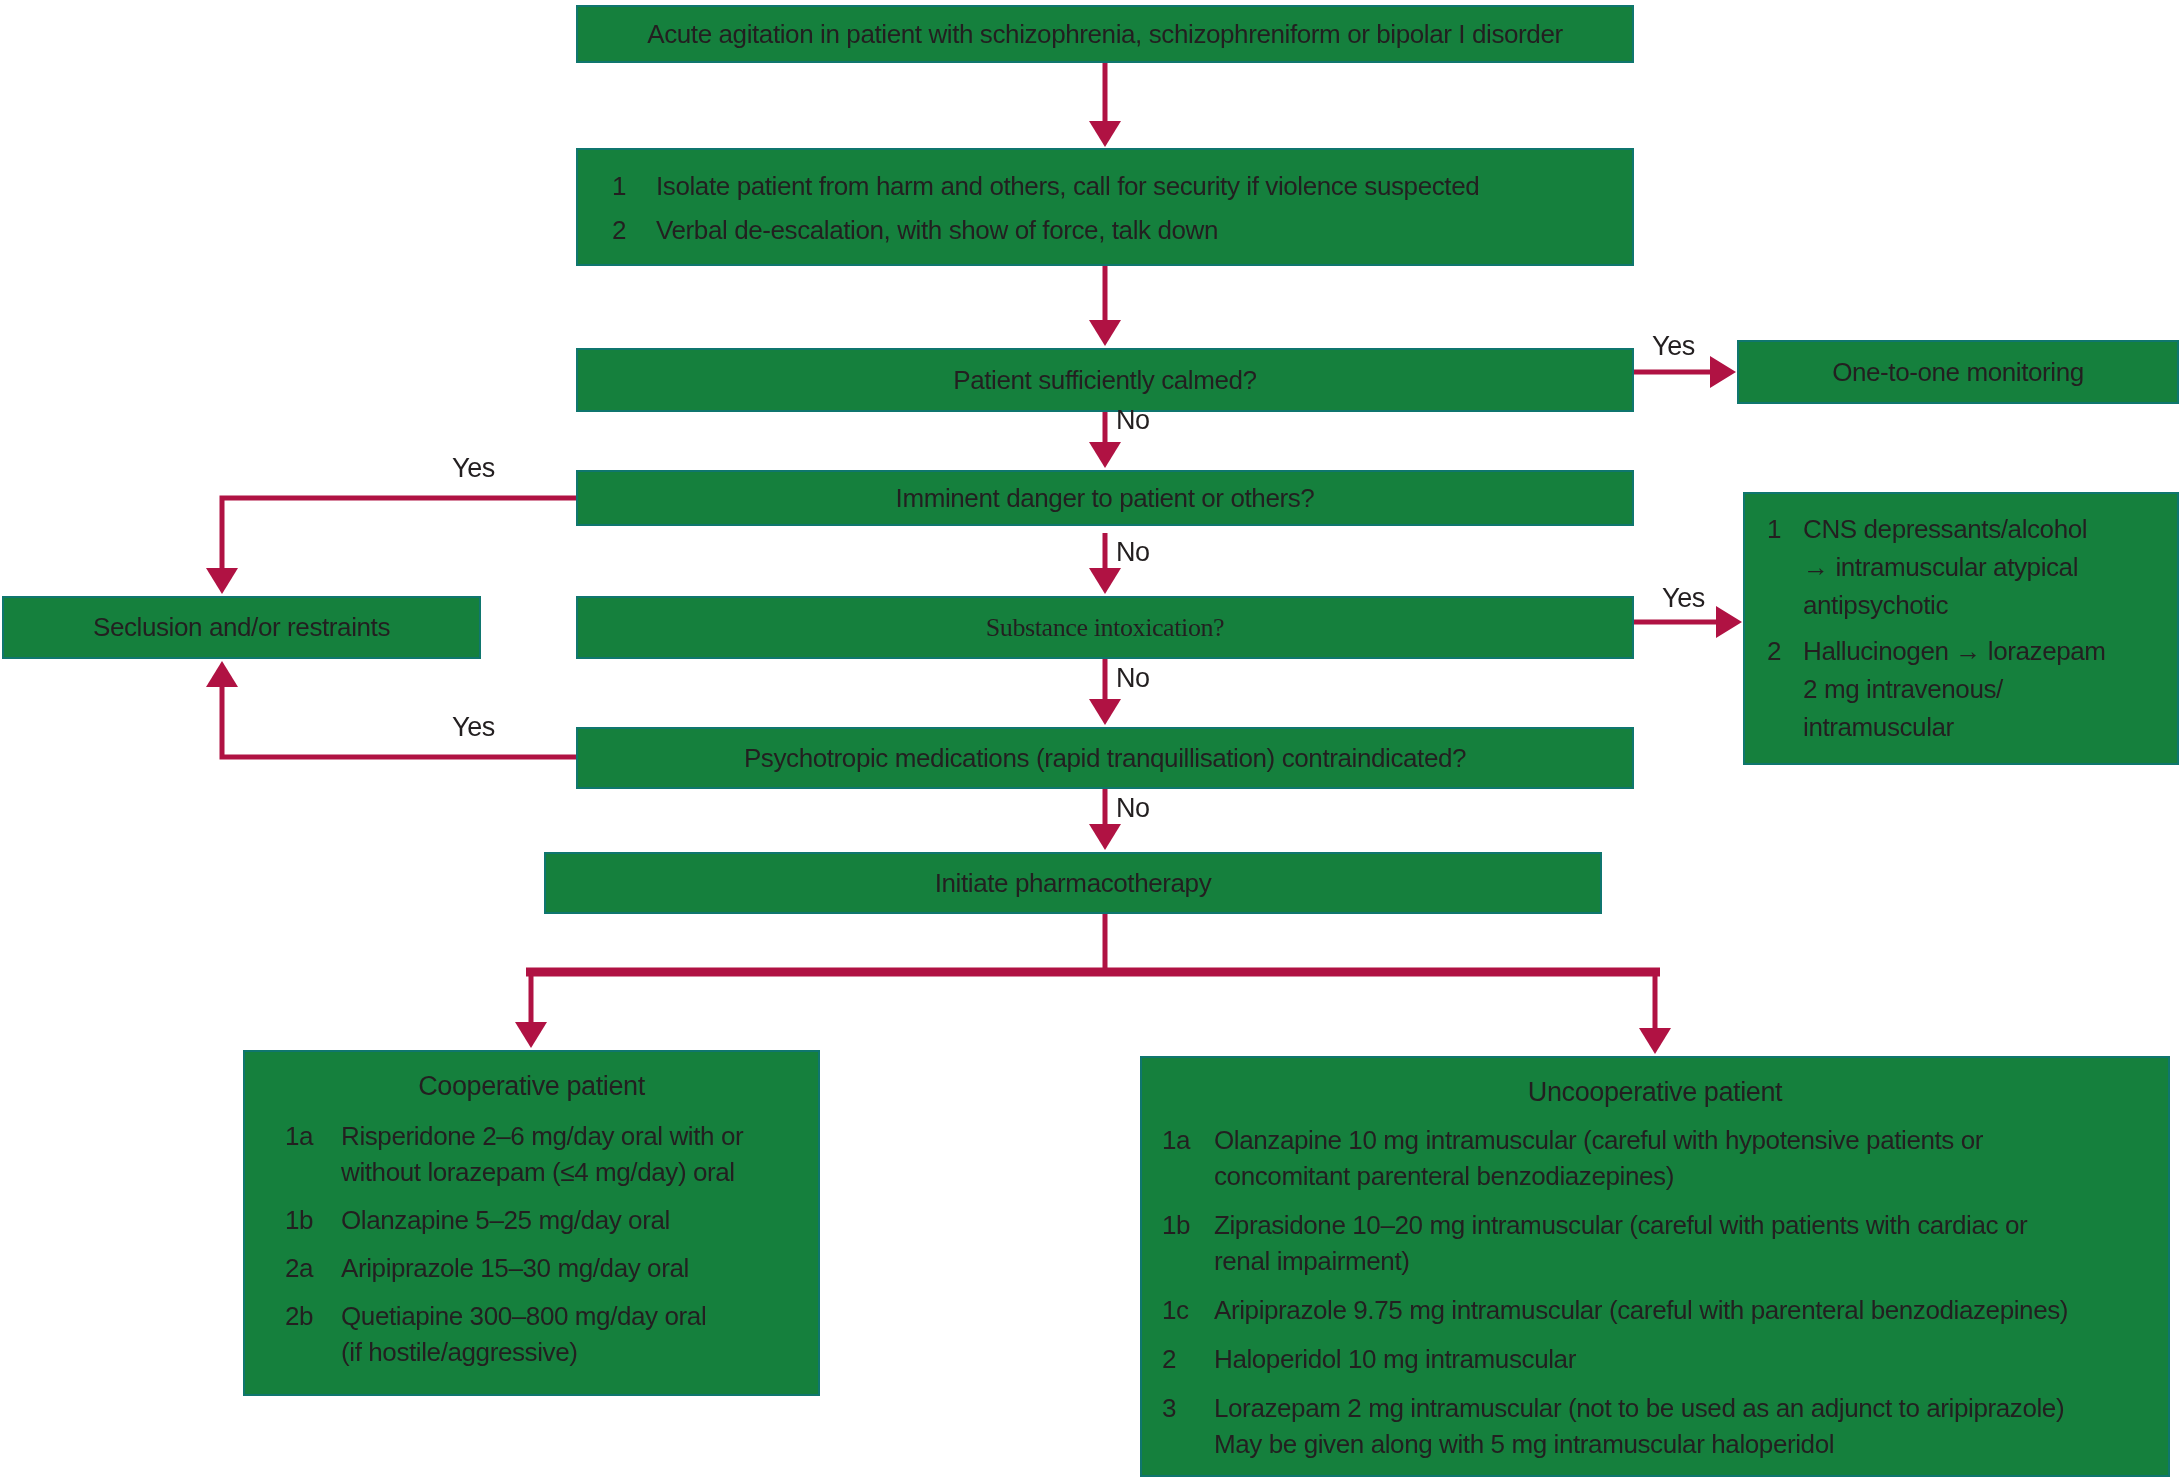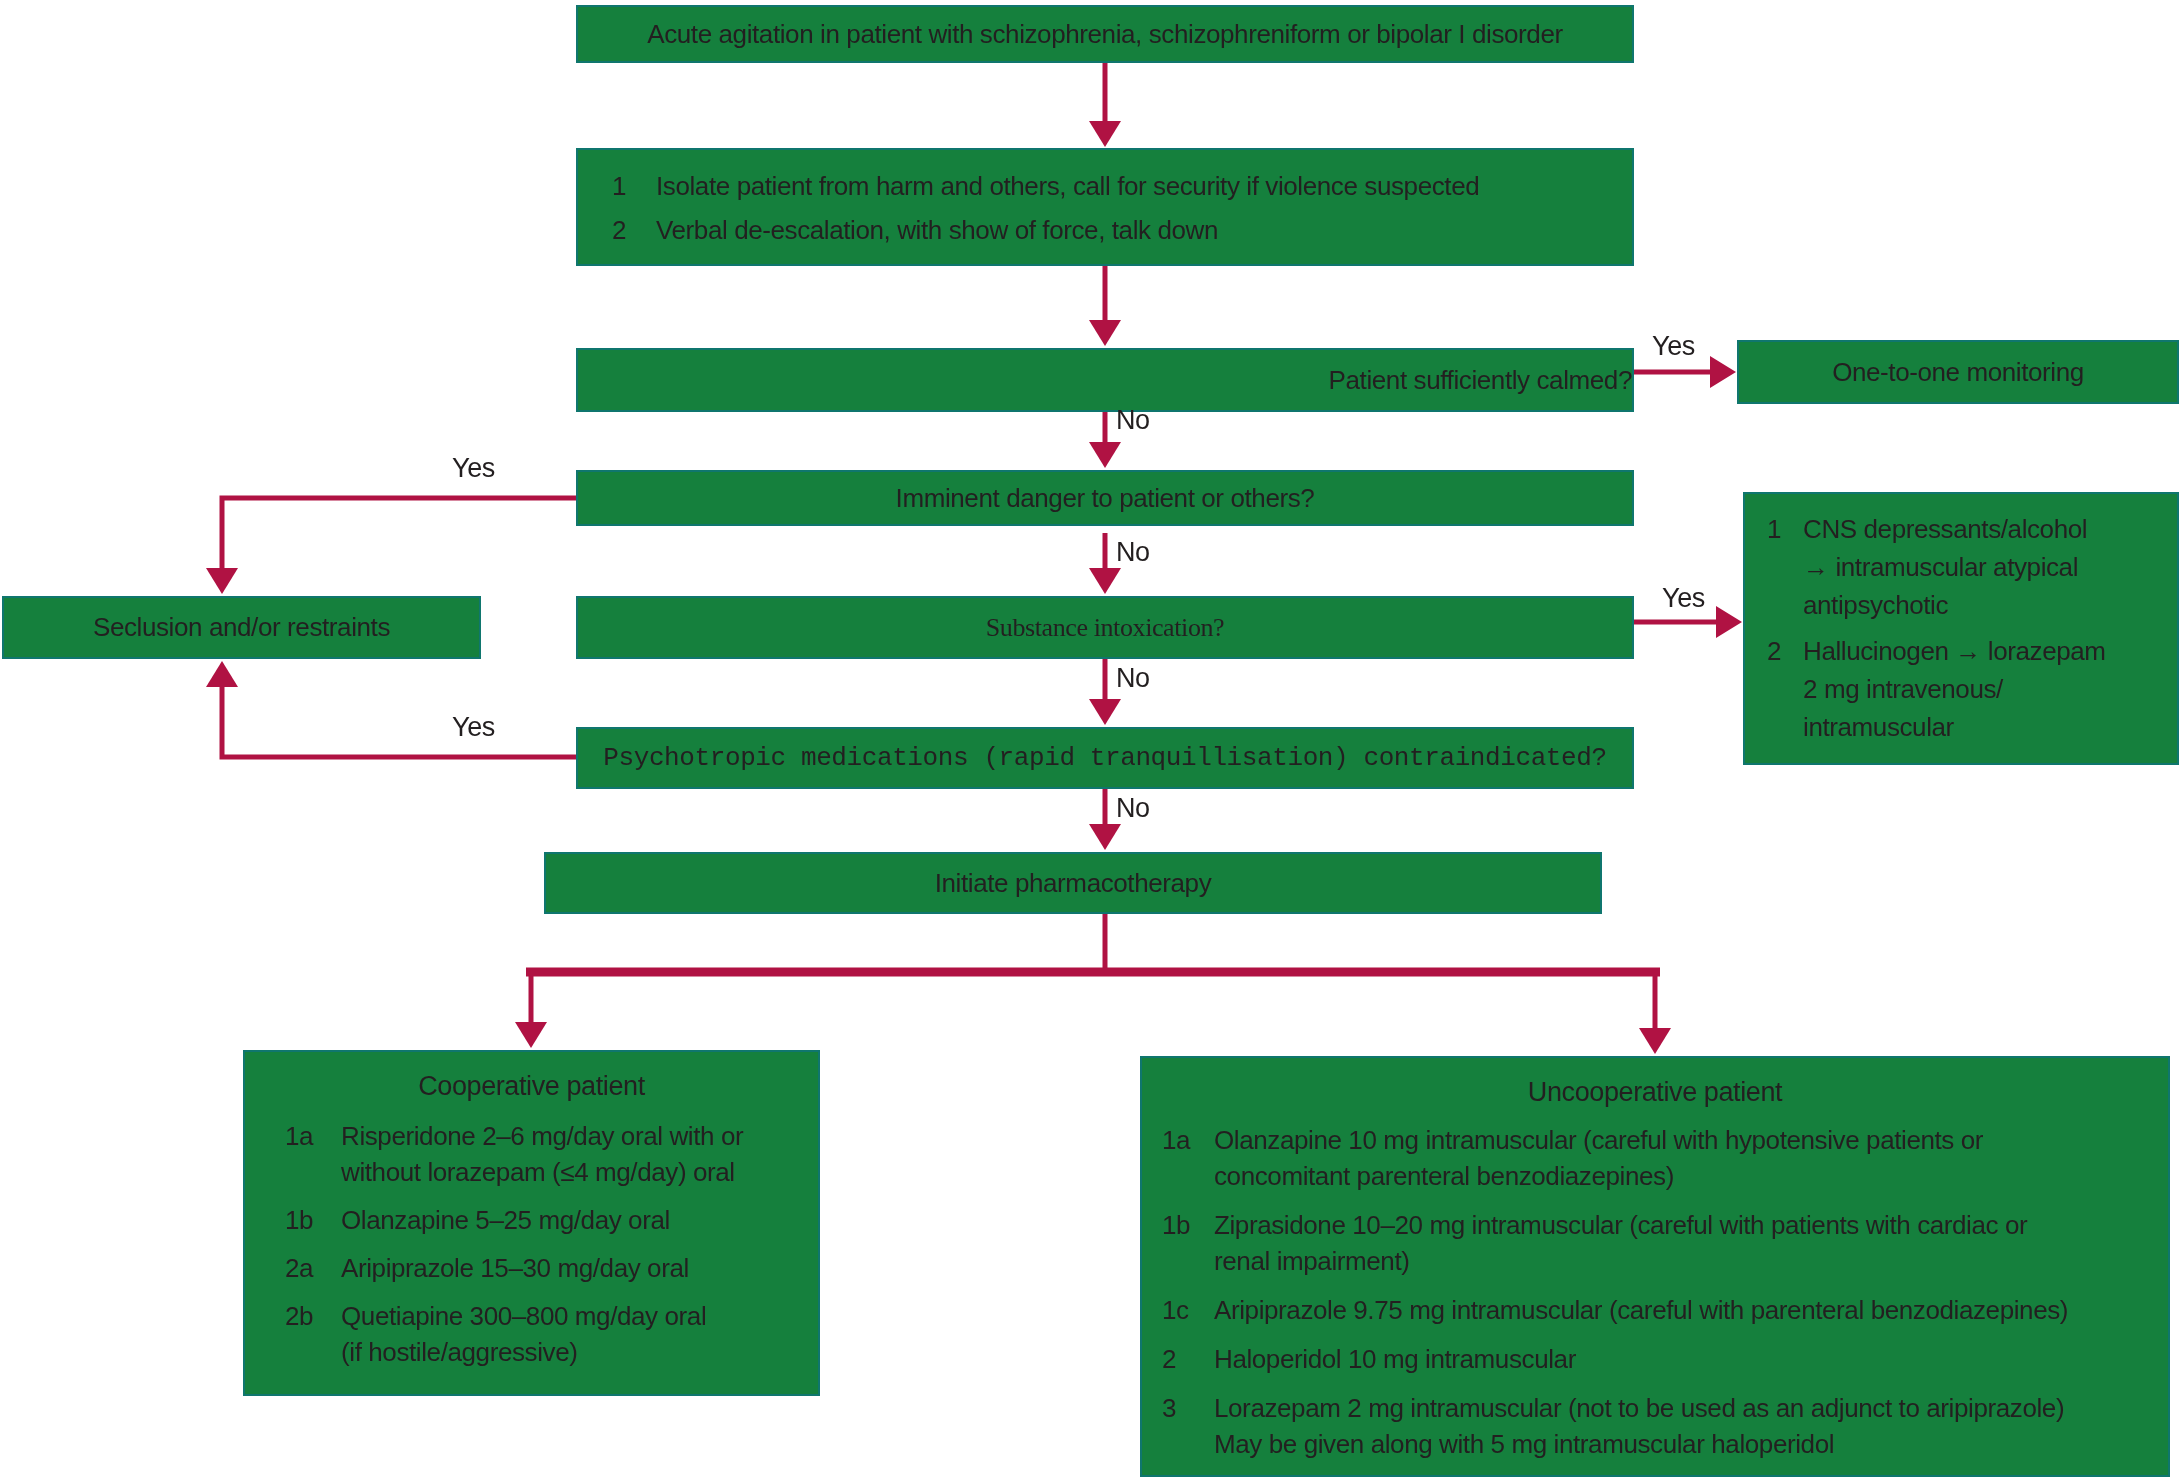--- a/index.html
+++ b/index.html
@@ -88,21 +88,21 @@
         <span class="num">1</span>
         <span class="txt"><span class="ln">Isolate patient from harm and others, call for security if violence suspected</span></span>
       </div>
       <div class="row">
         <span class="num">2</span>
         <span class="txt"><span class="ln">Verbal de-escalation, with show of force, talk down</span></span>
       </div>
     </div>
   </div>
 
-  <div class="box center fs-main" style="left:576px;top:348px;width:1058px;height:64px;justify-content:flex-end;">
+  <div class="box center fs-main" style="left:576px;top:348px;width:1058px;height:64px;">
     <span>Patient sufficiently calmed?</span>
   </div>
 
   <div class="box center fs-side" style="left:1737px;top:340px;width:442px;height:64px;">
     <span>One-to-one monitoring</span>
   </div>
 
   <div class="box center fs-main" style="left:576px;top:470px;width:1058px;height:56px;">
     <span>Imminent danger to patient or others?</span>
   </div>
@@ -129,21 +129,21 @@
         <span class="num">2</span>
         <span class="txt">
           <div class="ln">Hallucinogen → lorazepam</div>
           <div class="ln">2 mg intravenous/</div>
           <div class="ln">intramuscular</div>
         </span>
       </div>
     </div>
   </div>
 
-  <div class="box center fs-main" style="left:576px;top:727px;width:1058px;height:62px;font-family:Liberation Mono, monospace;">
+  <div class="box center fs-main" style="left:576px;top:727px;width:1058px;height:62px;">
     <span>Psychotropic medications (rapid tranquillisation) contraindicated?</span>
   </div>
 
   <div class="box center fs-main" style="left:544px;top:852px;width:1058px;height:62px;">
     <span>Initiate pharmacotherapy</span>
   </div>
 
   <div class="box" style="left:243px;top:1050px;width:577px;height:346px;">
     <div class="panel-title">Cooperative patient</div>
     <div class="plist coop-list">

